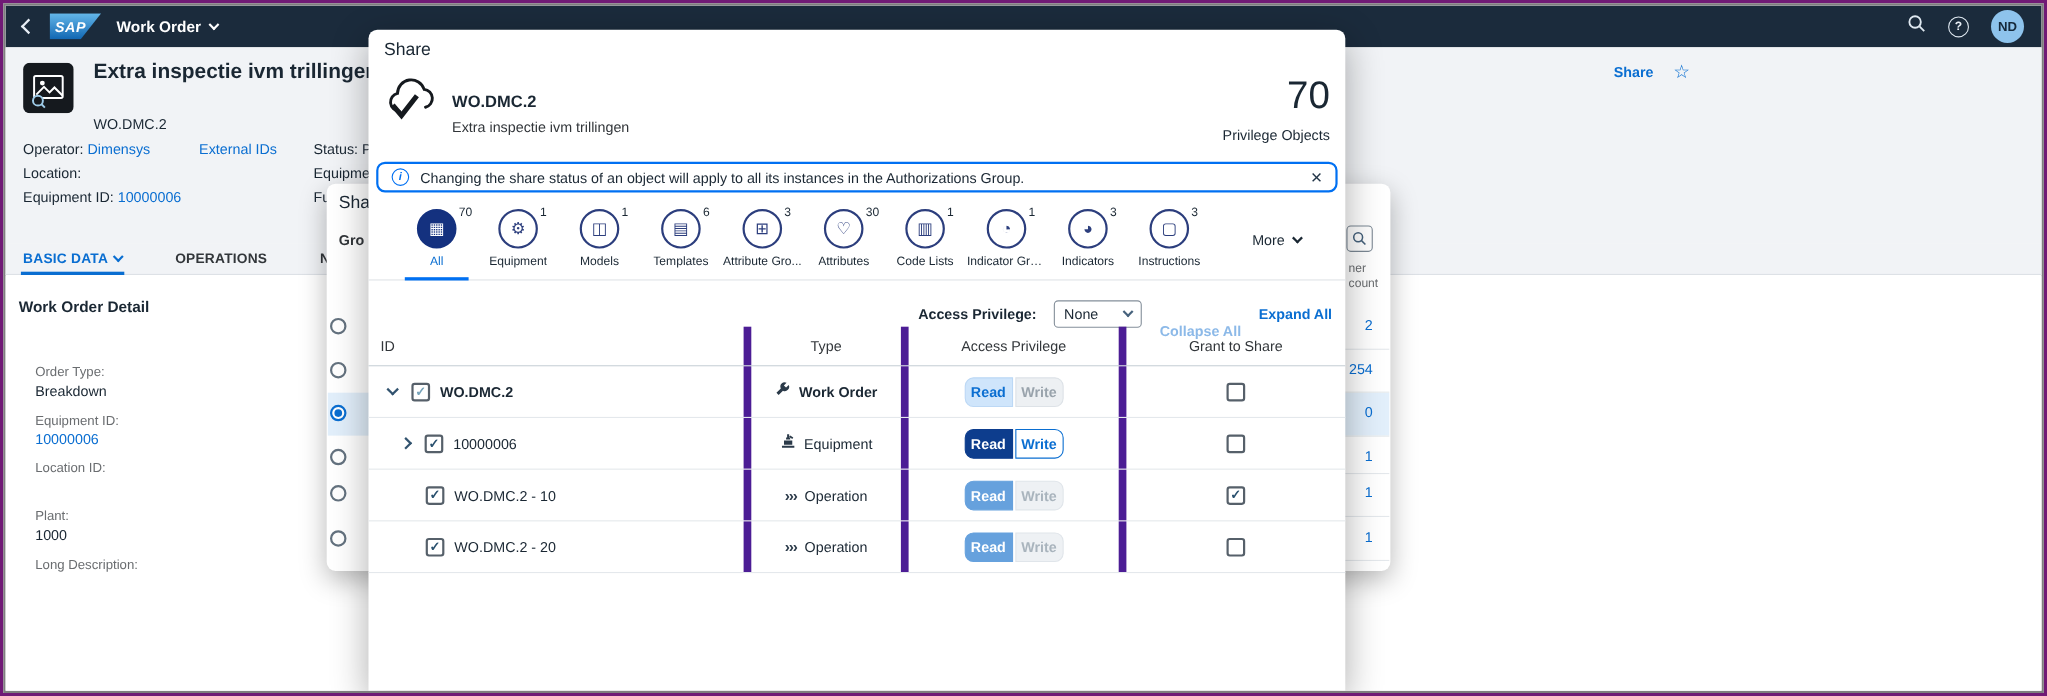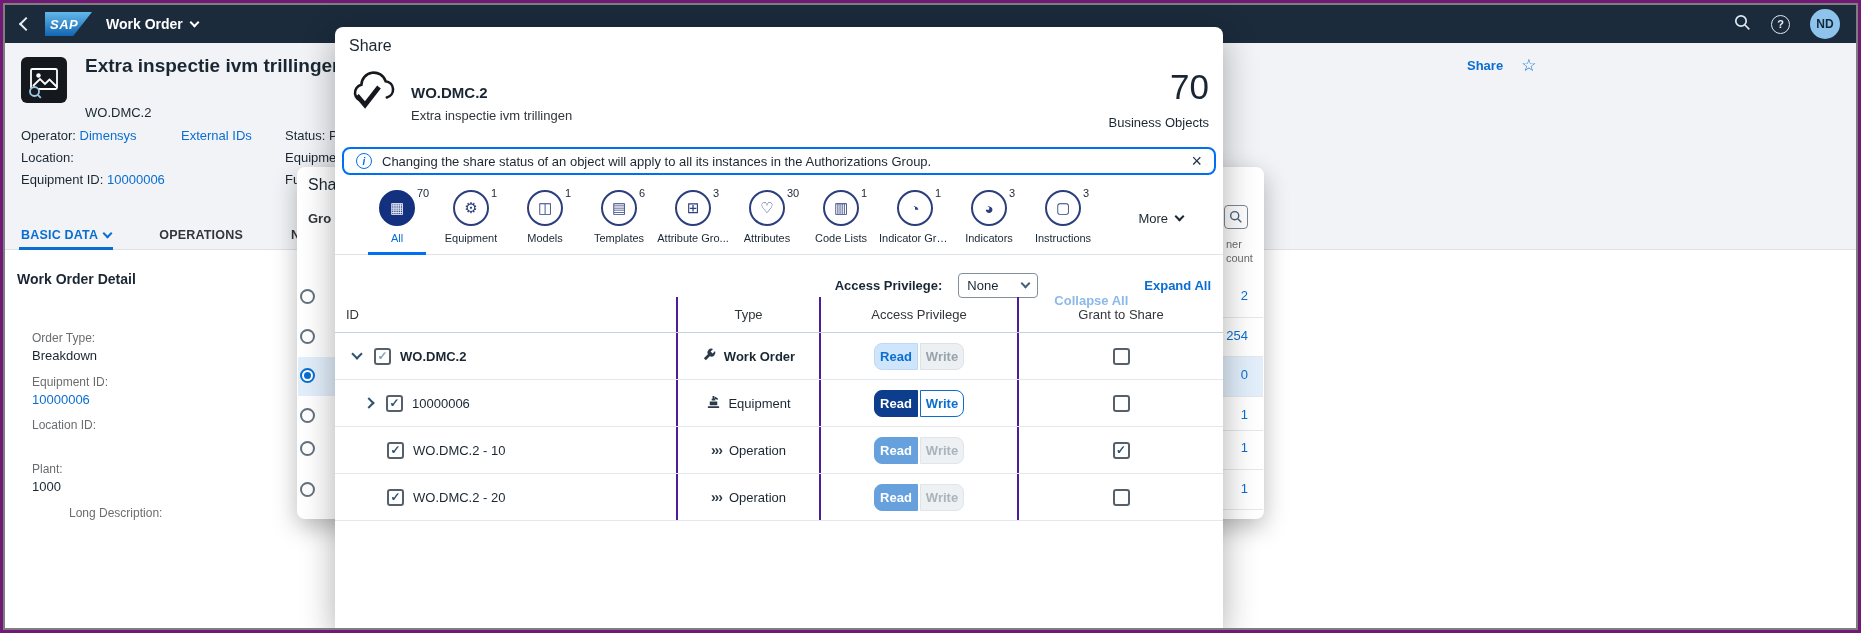--- a/index.html
+++ b/index.html
@@ -36,21 +36,21 @@
   .ptab.selected{color:#0a6ed1;}
   .ptab.selected::after{content:"";position:absolute;left:0;right:0;bottom:-1px;height:3px;background:#0a6ed1;}
 
   
   .content{position:absolute;left:0;top:246px;right:0;bottom:0;background:#fff;}
   .cheading{position:absolute;left:12px;top:20px;font-size:14px;font-weight:600;color:#1a2733;}
   .fg{position:absolute;left:27px;}
   .fg .flabel{font-size:12px;color:#6a6d70;margin-bottom:3px;}
   .fg .fvalue{font-size:13px;color:#1a2733;}
   .fg .fvalue.link{color:#0a6ed1;}
-  .fg1{top:80px;}.fg2{top:124px;}.fg3{top:167px;}.fg4{top:211px;}.fg5{top:255px;margin-left:37px;}
+  .fg1{top:80px;}.fg2{top:124px;}.fg3{top:167px;}.fg4{top:211px;}.fg5{top:255px;}
 
   
   .dlg-back{position:absolute;left:292px;top:162px;width:967px;height:352px;background:#fff;border-radius:8px;box-shadow:0 8px 24px rgba(0,0,0,.28);}
   .bd-title{position:absolute;left:11px;top:9px;font-size:16px;color:#1a2733;white-space:nowrap;}
   .bd-tab{position:absolute;left:11px;top:44px;font-size:13px;font-weight:600;color:#32363a;white-space:nowrap;}
   .bd-hl{position:absolute;left:1px;right:1px;top:190px;height:39px;background:#e2effb;}
   .bd-radio{position:absolute;left:3px;width:15px;height:15px;border:2px solid #64727f;border-radius:50%;background:#fff;box-sizing:border-box;}
   .bd-radio.sel{border-color:#0a6ed1;}
   .bd-radio.sel::after{content:"";position:absolute;inset:2px;background:#0a6ed1;border-radius:50%;}
   .bd-vline{position:absolute;left:924px;top:66px;bottom:6px;width:1px;background:#e4e8ec;}
@@ -89,21 +89,21 @@
   .tlink.dim{color:#8cb9e8;margin-top:31px;}
 
   .df-table{position:absolute;left:0;right:0;top:270px;}
   .thead{display:flex;height:35px;border-bottom:1px solid #c9d1d8;align-items:center;font-size:13px;font-weight:400;color:#32363a;}
   .srow{display:flex;height:46px;border-bottom:1px solid #e4e8ec;align-items:center;}
   .c-id{width:341px;box-sizing:border-box;}
   .c-type{width:143px;box-sizing:border-box;text-align:center;}
   .c-ap{width:198px;box-sizing:border-box;text-align:center;}
   .c-grant{width:206px;box-sizing:border-box;text-align:center;}
   .thead .c-id{padding-left:11px;}
-  .bordered{border-left:2px solid #4c1d95;align-self:stretch;display:flex;align-items:center;justify-content:center;}
+  .bordered{border-left:7px solid #4c1d95;align-self:stretch;display:flex;align-items:center;justify-content:center;}
   .cell-id{display:flex;align-items:center;}
   .rowchev{color:#32536f;width:8px;height:8px;flex:none;}
   .cb{width:17px;height:17px;border:2px solid #56606a;border-radius:3px;display:flex;align-items:center;justify-content:center;box-sizing:border-box;background:#fff;flex:none;}
   .cb .tick{font-size:12px;font-weight:700;color:#29506e;line-height:1;}
   .cb.muted .tick{color:#76a3ba;}
   .cb.empty .tick{visibility:hidden;}
   .idlbl{font-size:13px;color:#1a2733;margin-left:9px;white-space:nowrap;}
   .idlbl.b{font-weight:700;}
   .typelbl{font-size:13px;color:#1a2733;white-space:nowrap;}
   .typelbl.b{font-weight:700;}
@@ -273,21 +273,21 @@
 
     <span class="df-cloud">
       <svg width="48" height="42" viewBox="0 0 48 42">
         <path d="M13 32a8.2 8.2 0 0 1-1.6-16.2A12.4 12.4 0 0 1 35.6 12.2A8.3 8.3 0 0 1 36.8 28.5" fill="none" stroke="#15191e" stroke-width="2.6" stroke-linecap="round"></path>
         <path d="M7 26.5L15 36 29 18" fill="none" stroke="#15191e" stroke-width="4.6"></path>
       </svg>
     </span>
     <div class="df-oid">WO.DMC.2</div>
     <div class="df-odesc">Extra inspectie ivm trillingen</div>
     <div class="df-count">70</div>
-    <div class="df-countlbl">Business Objects</div>
+    <div class="df-countlbl">Privilege Objects</div>
 
     <div class="df-strip">
       <span class="infoi">
             <span>i</span>
           </span>
       <span class="stripmsg">Changing the share status of an object will apply to all its instances in the Authorizations Group.</span>
       <span class="stripx">×</span>
     </div>
 
     <div class="df-tabs">

